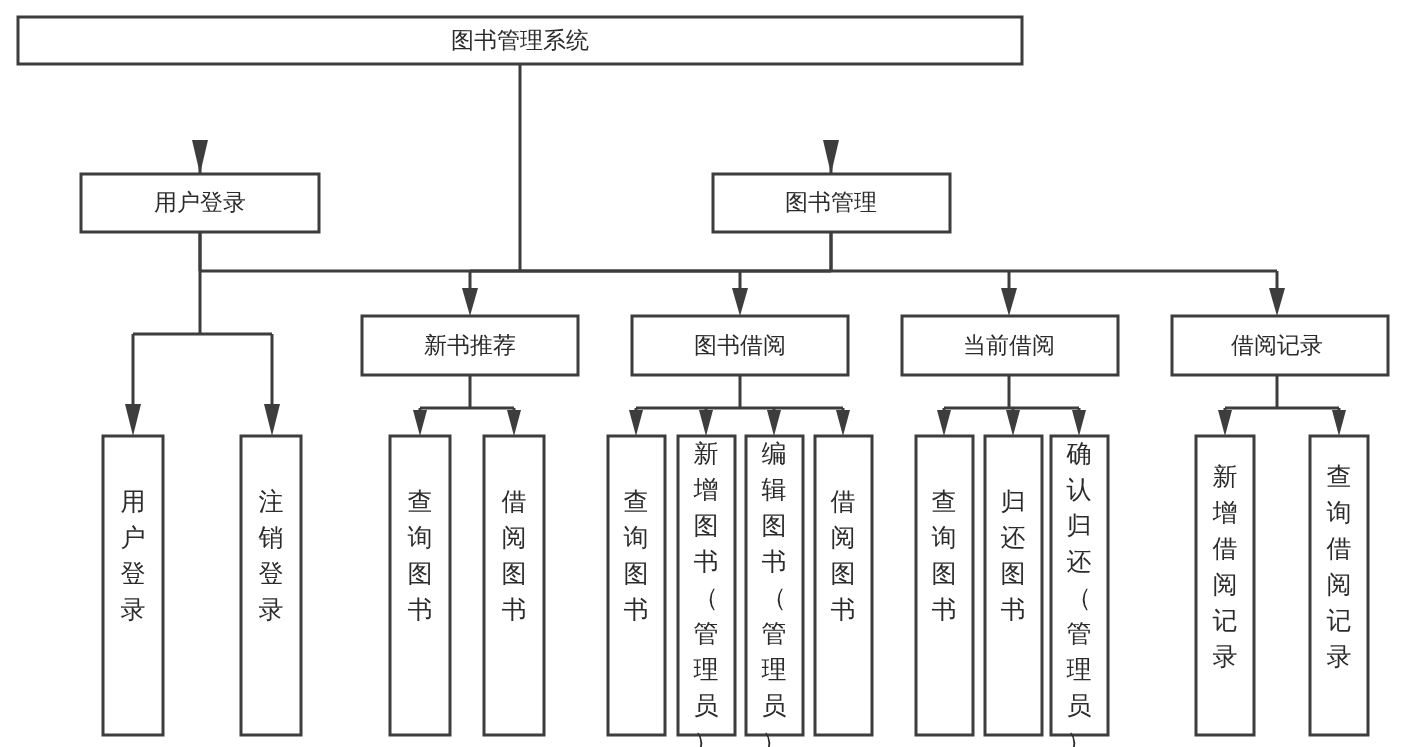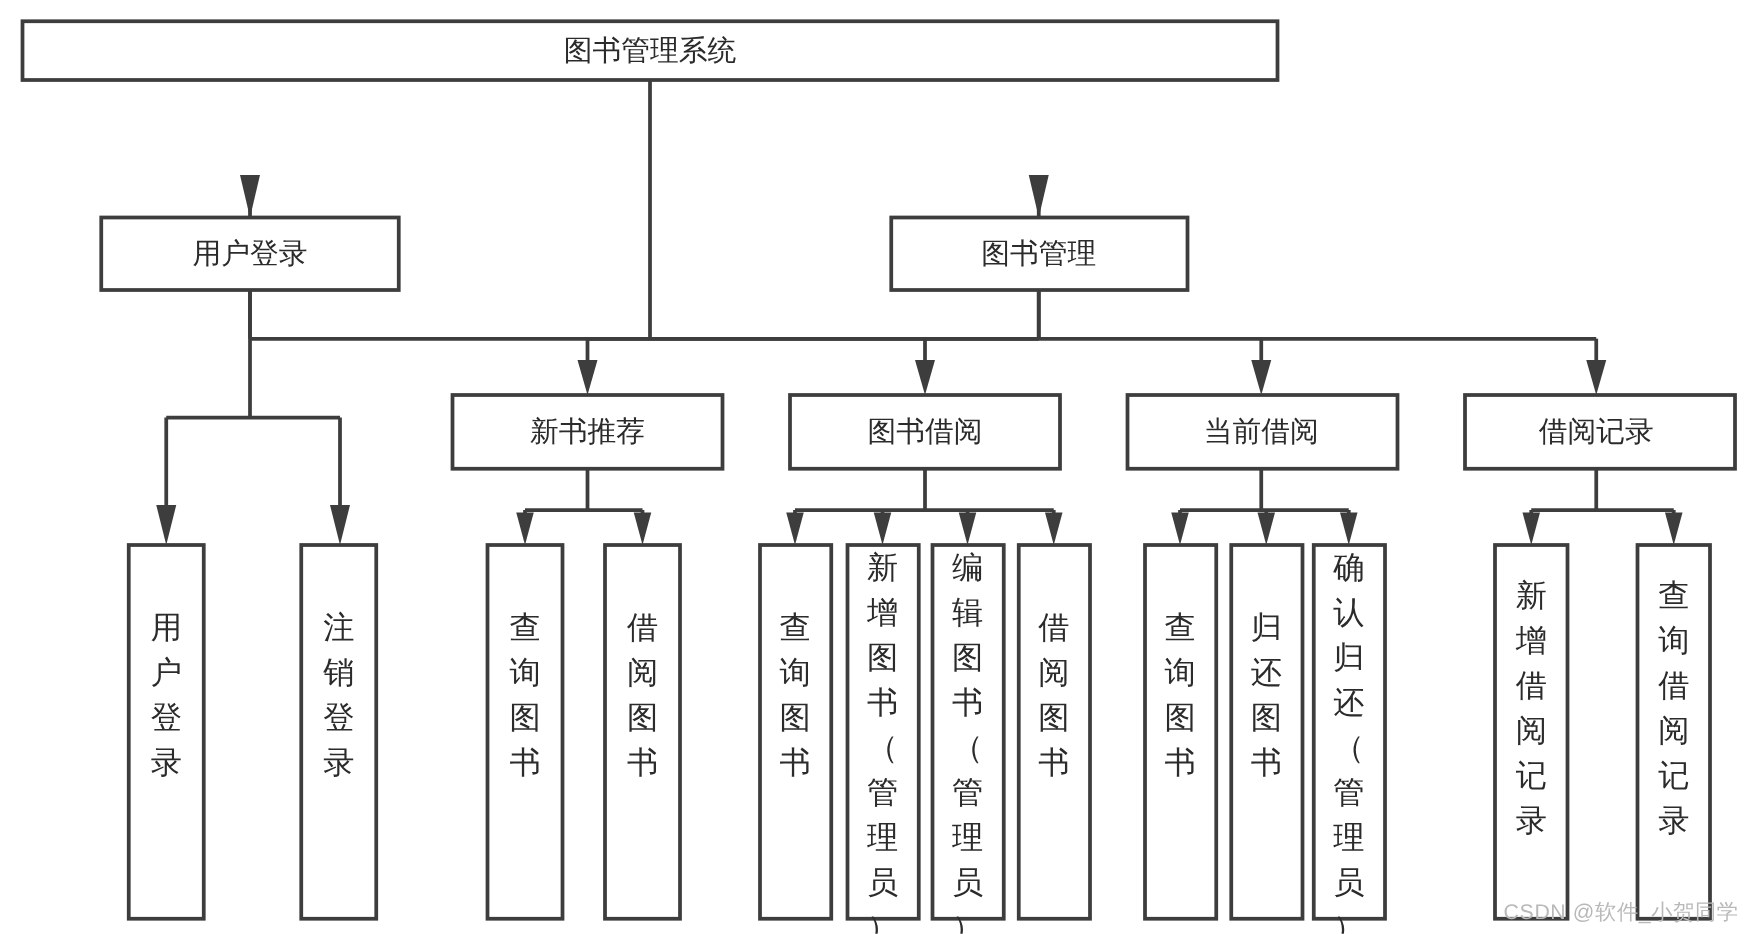--- a/index.html
+++ b/index.html
@@ -213,14 +213,13 @@
     <g>
       <rect class="node-rect" x="1196" y="436" width="58" height="299"></rect>
       <text class="node-label-vert" x="1225" y="485"><tspan x="1225" y="485">新</tspan><tspan x="1225" y="521">增</tspan><tspan x="1225" y="557">借</tspan><tspan x="1225" y="593">阅</tspan><tspan x="1225" y="629">记</tspan><tspan x="1225" y="665">录</tspan></text>
     </g>
     <g>
       <rect class="node-rect" x="1310" y="436" width="58" height="299"></rect>
       <text class="node-label-vert" x="1339" y="485"><tspan x="1339" y="485">查</tspan><tspan x="1339" y="521">询</tspan><tspan x="1339" y="557">借</tspan><tspan x="1339" y="593">阅</tspan><tspan x="1339" y="629">记</tspan><tspan x="1339" y="665">录</tspan></text>
     </g>
   </svg>
 
-  <div class="watermark">CSDN @软件_小贺同学</div>
 </div>
 
 </body></html>

